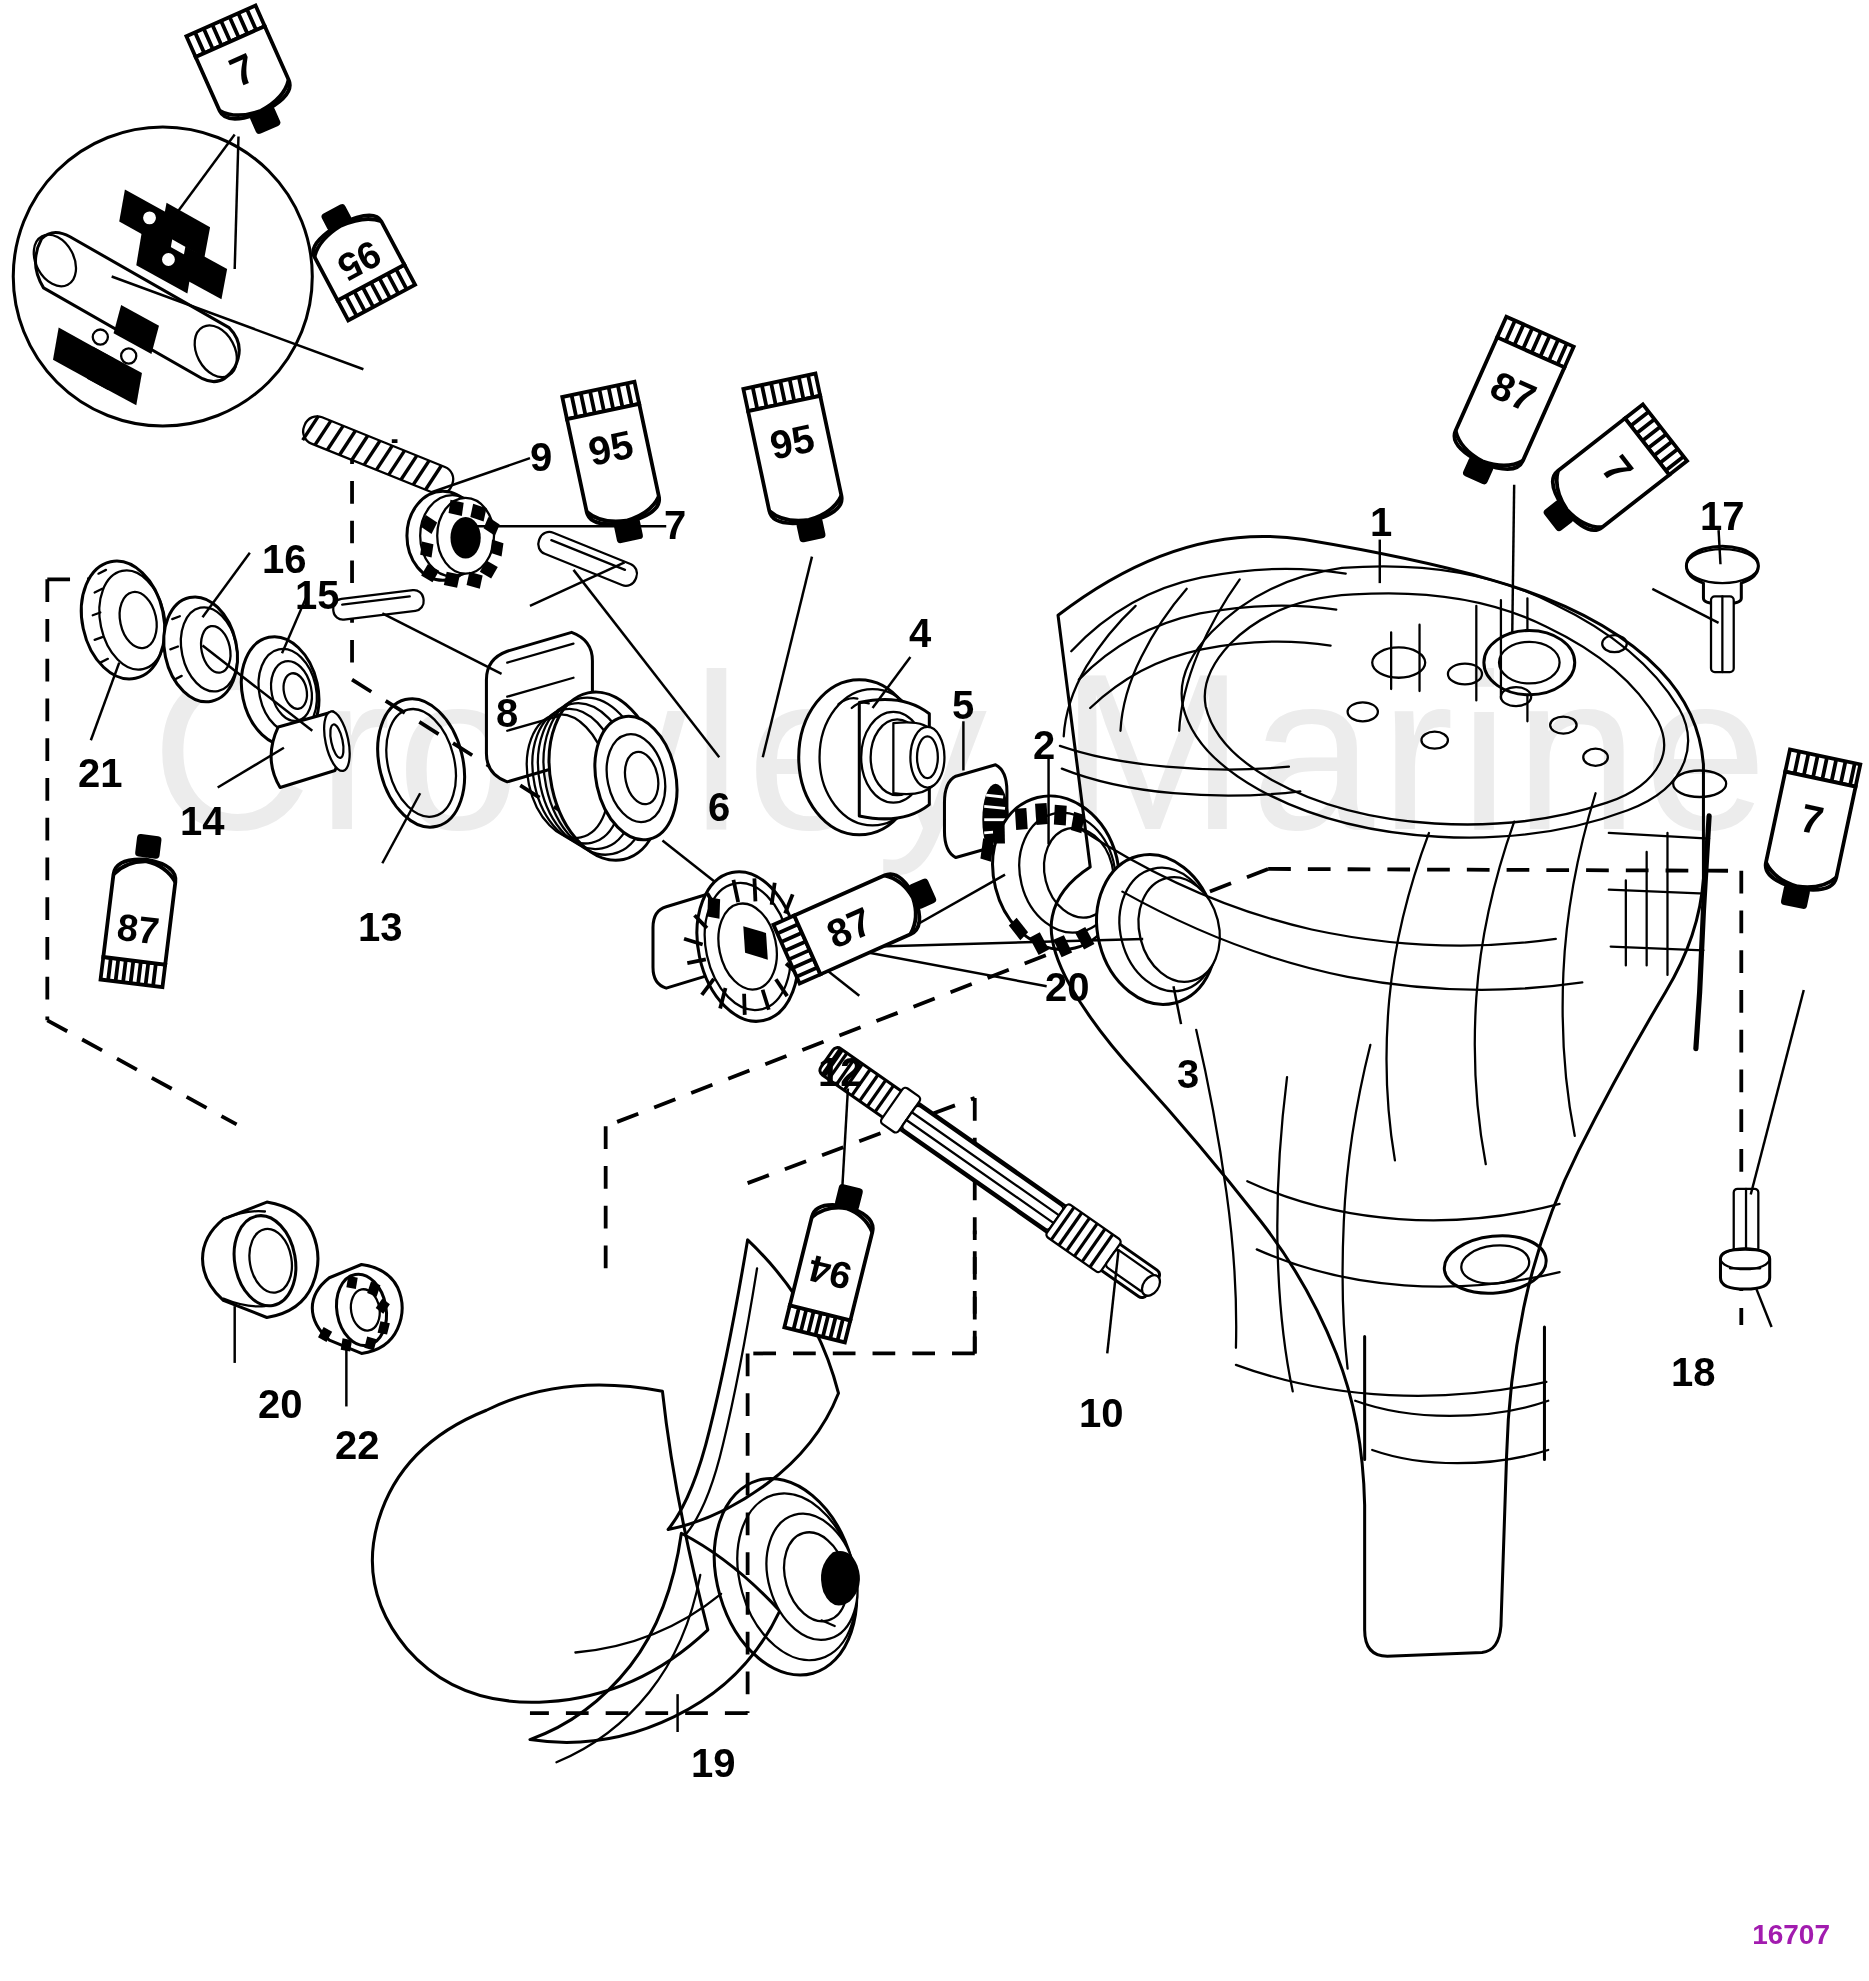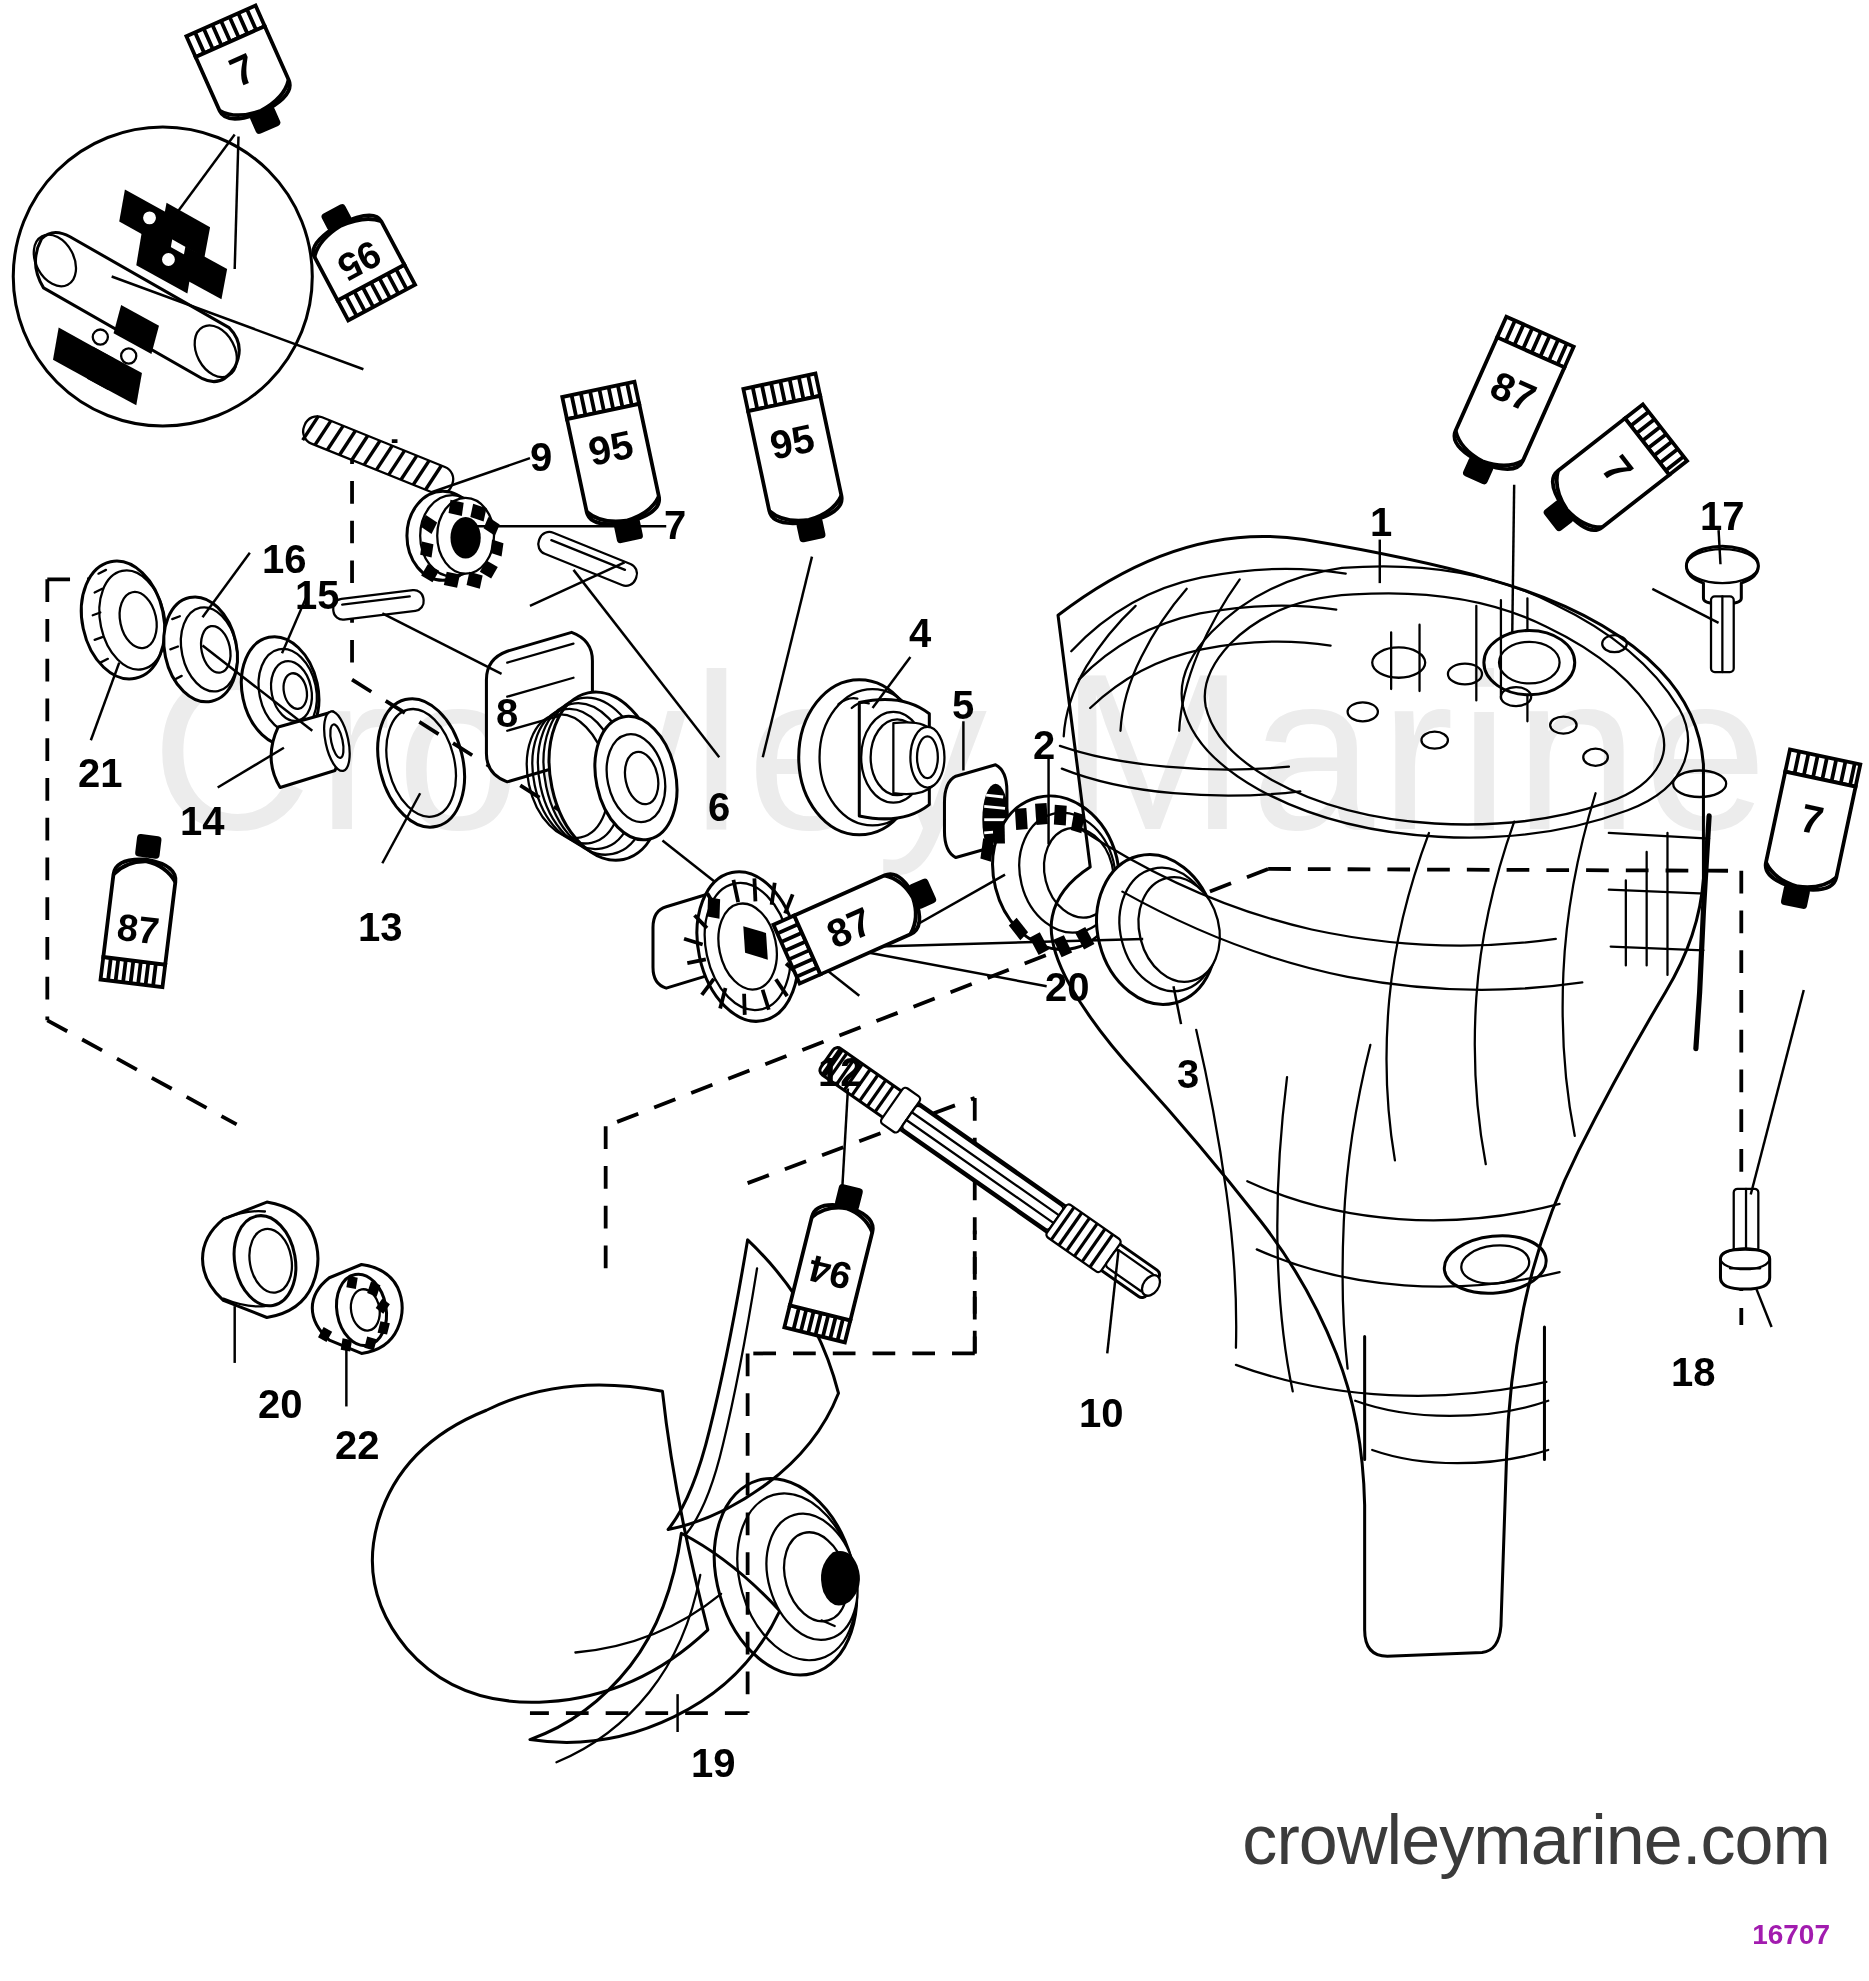--- a/index.html
+++ b/index.html
@@ -619,17 +619,16 @@
       <g stroke="#000" stroke-width="4">
           <path d="M30 8v24M38 8v24M46 8v24M54 8v24M62 8v24M70 8v24M78 8v24"></path>
         </g>
       <path d="M22 32 h66 v96 q0 18 -33 20 q-33 -2 -33 -20 z" fill="#fff" stroke="#000" stroke-width="4"></path>
       <path d="M22 128 q12 16 33 18 q21 -2 33 -18" fill="none" stroke="#000" stroke-width="4"></path>
       <rect x="42" y="146" width="26" height="24" rx="4" fill="#000"></rect>
       <text x="55" y="90" font-family="Liberation Sans, sans-serif" font-size="40" font-weight="700" text-anchor="middle" fill="#000">94</text>
     </svg>
   </div>
 
-  <div class="footer">crowleymarine.com</div>
   <div class="partno">16707</div>
 
 </div>
 
 
 </body></html>

